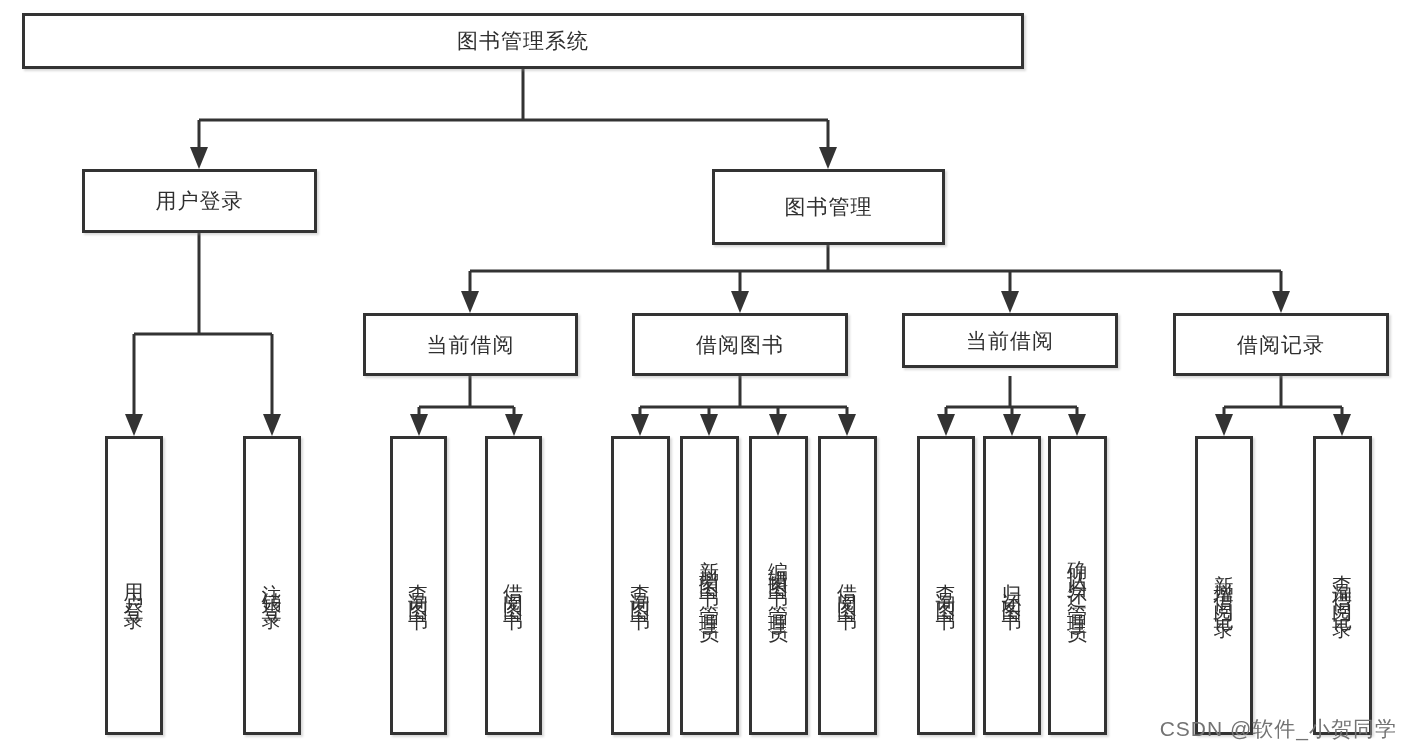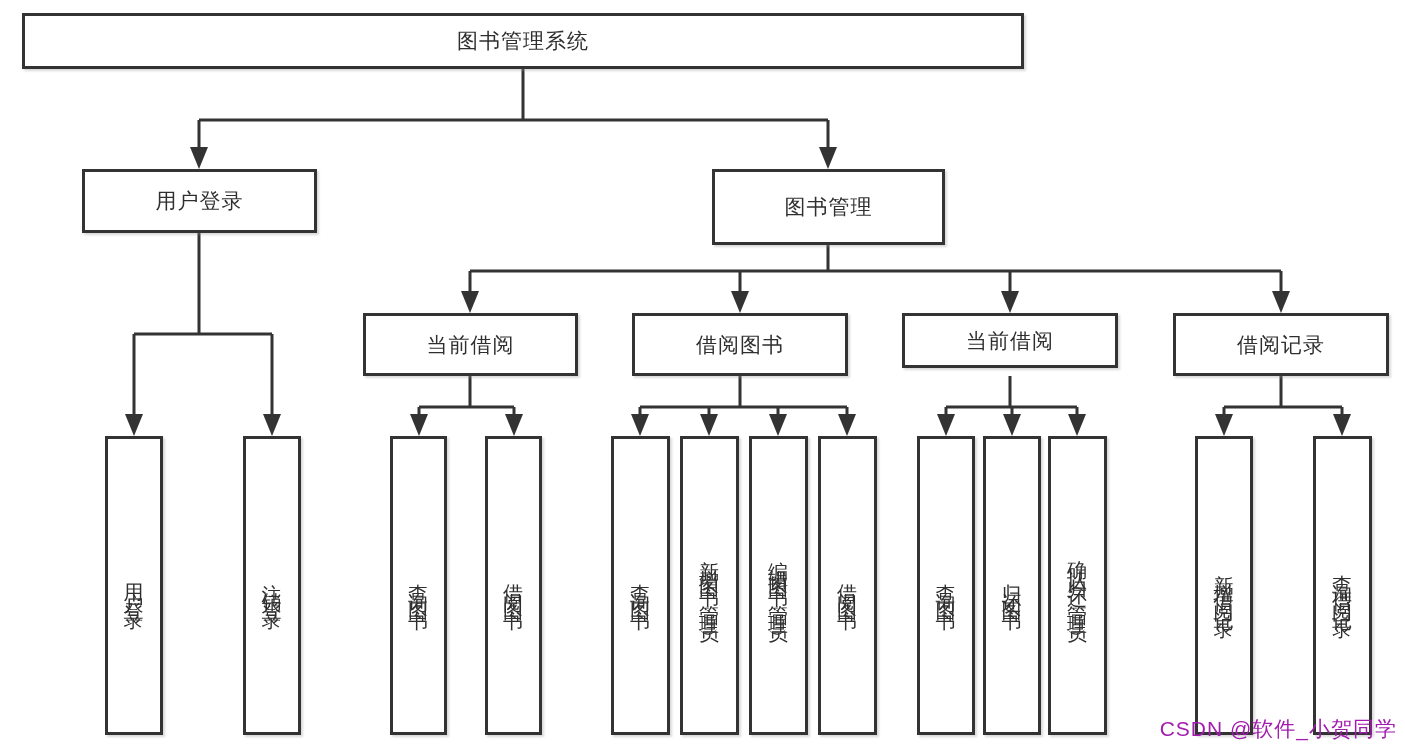--- a/index.html
+++ b/index.html
@@ -15,21 +15,21 @@
     display:flex;align-items:center;justify-content:center;
     box-shadow:2px 2px 2px rgba(150,150,150,0.35);
   }
   .h-box{font-size:21px;letter-spacing:1px;white-space:nowrap;}
   .v-box{
     writing-mode:vertical-rl;text-orientation:mixed;
     font-size:20px;letter-spacing:9px;line-height:1;
   }
   .watermark{
     position:absolute;right:8px;bottom:4px;
-    font-size:21px;color:#a21caf;letter-spacing:1px;white-space:nowrap;z-index:5;
+    font-size:21px;color:#737373;letter-spacing:1px;white-space:nowrap;z-index:5;
   }
 </style>
 </head>
 <body>
 
 <div class="canvas">
 
   <svg class="connectors" viewBox="0 0 1405 747" aria-hidden="true">
     <g stroke="#333333" stroke-width="3" fill="none">
 

